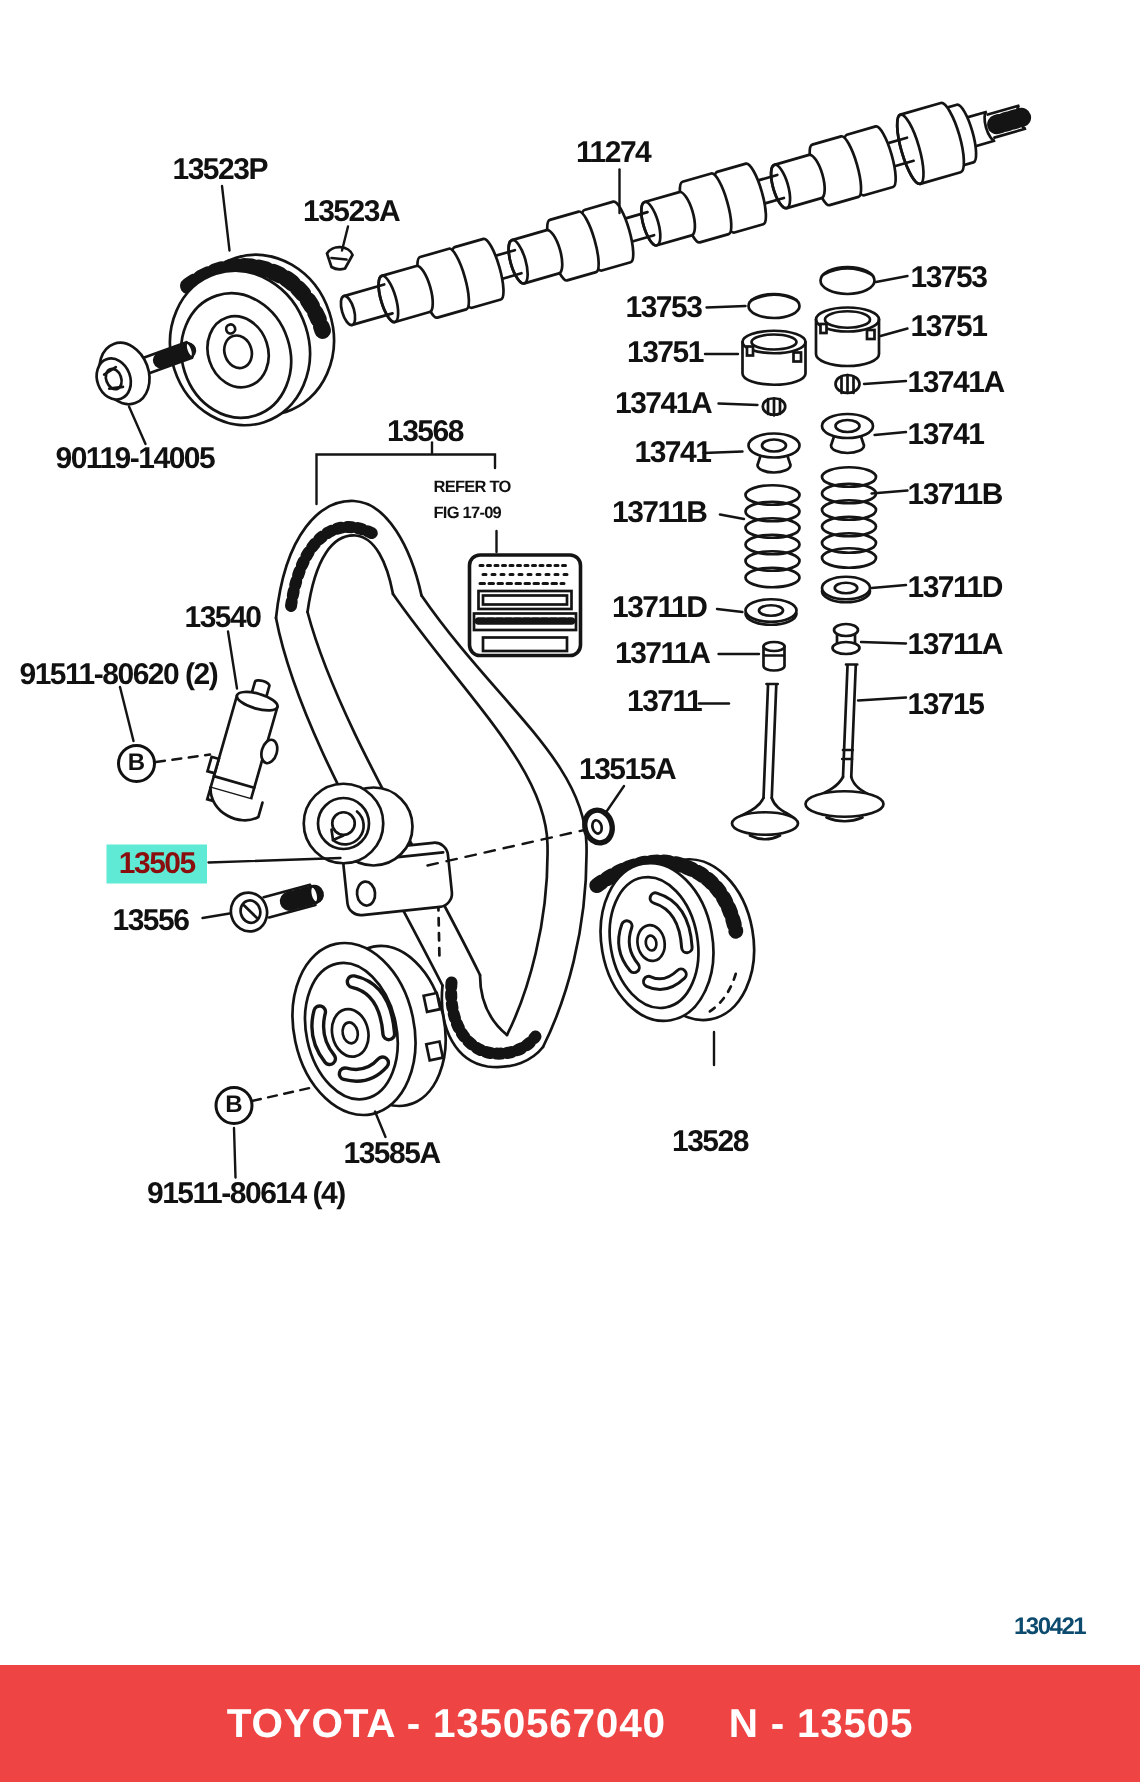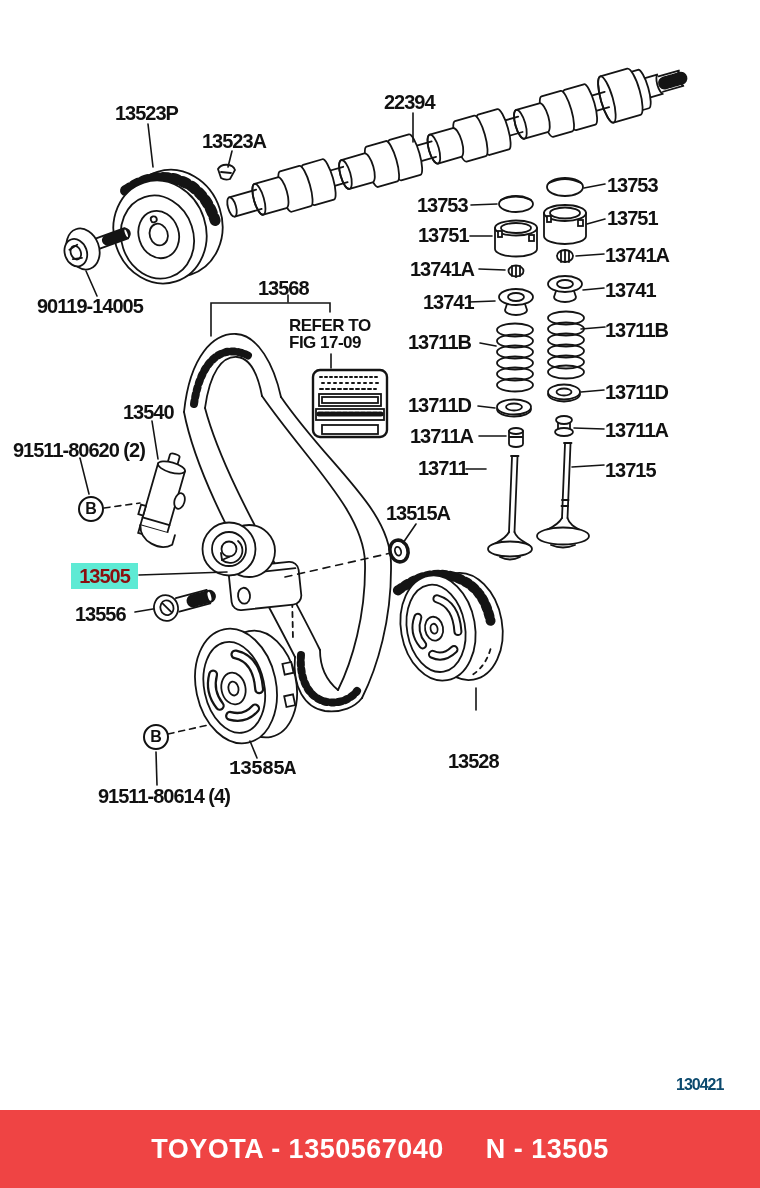--- a/index.html
+++ b/index.html
@@ -17,21 +17,21 @@
     position:absolute;left:71px;top:563px;width:67px;height:26px;
     display:flex;align-items:center;justify-content:center;
     font-weight:bold;font-size:20px;letter-spacing:-1px;
   }
   .b-callout{
     position:absolute;width:26px;height:26px;border:2.2px solid #111;
     border-radius:50%;display:flex;align-items:center;justify-content:center;
     font-weight:bold;font-size:16px;color:#111;background:#fff;box-sizing:border-box;
   }
   .note-text{
-    position:absolute;left:289px;top:317px;font-weight:bold;font-size:17px;
+    position:absolute;left:289px;top:317px;font-weight:bold;font-size:11px;
     line-height:17px;letter-spacing:-0.5px;color:#111;white-space:pre-line;
   }
   .fig-code{
     position:absolute;left:676px;top:1076px;font-weight:bold;font-size:16px;
     letter-spacing:-1px;color:#0c4a6e;
   }
   .footer{
     position:absolute;left:0;top:1110px;width:760px;height:78px;
     display:flex;align-items:center;justify-content:center;gap:42px;
     color:#fff;font-size:27px;font-weight:400;letter-spacing:0.5px;
@@ -299,29 +299,29 @@
       <line x1="572" y1="467" x2="604" y2="465"></line>
       <line x1="104" y1="508" x2="140" y2="503" stroke-dasharray="6 5"></line>
       <line x1="168" y1="734" x2="208" y2="725" stroke-dasharray="6 5"></line>
       <line x1="285" y1="577" x2="391" y2="553" stroke-dasharray="7 6"></line>
     </g>
   </svg>
 
   <div id="labels-layer">
       <div class="part-label" style="left: 115px; top: 103px;">13523P</div>
       <div class="part-label" style="left: 202px; top: 131px;">13523A</div>
-      <div class="part-label" style="left: 384px; top: 92px;">22394</div>
+      <div class="part-label" style="left: 384px; top: 92px;">11274</div>
       <div class="part-label" style="left: 37px; top: 296px;">90119-14005</div>
       <div class="part-label" style="left: 258px; top: 278px;">13568</div>
       <div class="part-label" style="left: 123px; top: 402px;">13540</div>
       <div class="part-label" style="left: 13px; top: 440px;">91511-80620 (2)</div>
       <div class="part-label" style="left: 75px; top: 604px;">13556</div>
       <div class="part-label" style="left: 386px; top: 503px;">13515A</div>
       <div class="part-label" style="left: 448px; top: 751px;">13528</div>
-      <div class="part-label" style="left: 229px; top: 759px; font-family: Liberation Mono, monospace;">13585A</div>
+      <div class="part-label" style="left: 229px; top: 759px;">13585A</div>
       <div class="part-label" style="left: 98px; top: 786px;">91511-80614 (4)</div>
       <div class="part-label" style="left: 417px; top: 195px;">13753</div>
       <div class="part-label" style="left: 418px; top: 225px;">13751</div>
       <div class="part-label" style="left: 410px; top: 259px;">13741A</div>
       <div class="part-label" style="left: 423px; top: 292px;">13741</div>
       <div class="part-label" style="left: 408px; top: 332px;">13711B</div>
       <div class="part-label" style="left: 408px; top: 395px;">13711D</div>
       <div class="part-label" style="left: 410px; top: 426px;">13711A</div>
       <div class="part-label" style="left: 418px; top: 458px;">13711</div>
       <div class="part-label" style="left: 607px; top: 175px;">13753</div>

